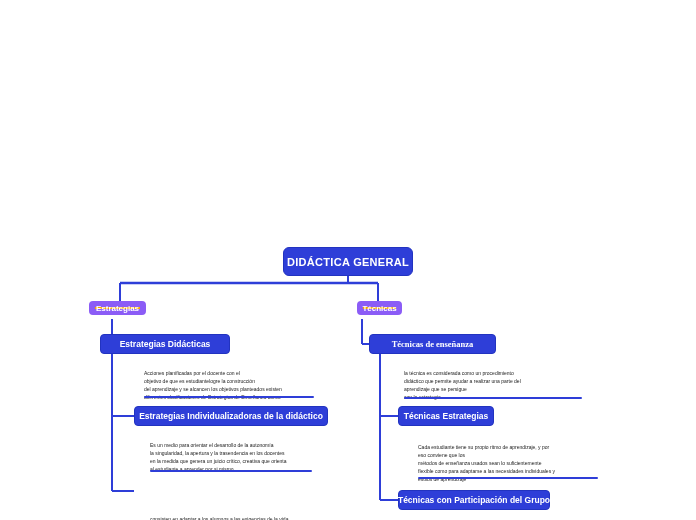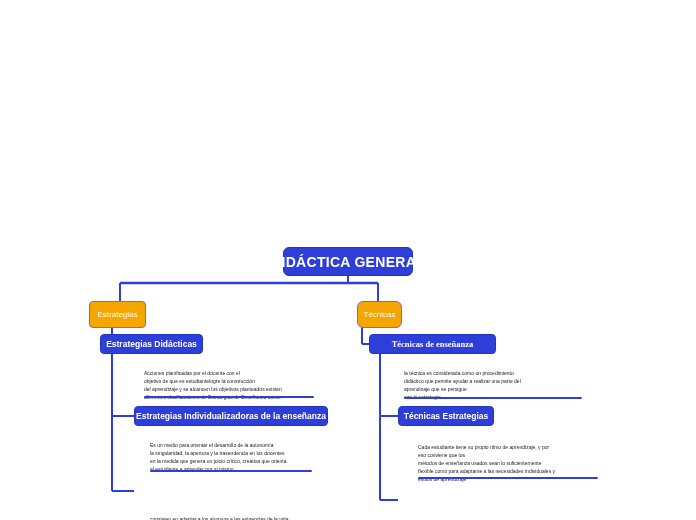--- a/index.html
+++ b/index.html
@@ -25,59 +25,59 @@
   
   .root-node {
     left: 283px;
     top: 247px;
     width: 130px;
     height: 29px;
     background: #2e3ed8;
     border: 1px solid #2233c0;
     border-radius: 6px;
     color: #ffffff;
-    font-size: 14px;
+    font-size: 11px;
     font-weight: bold;
     letter-spacing: 0.3px;
     display: flex;
     align-items: center;
     justify-content: center;
   }
   
   .lvl1-box {
-    height: 27px;
+    height: 14px;
     background: #f5a700;
-    border: 1px solid #8b5cf6;
+    border: 6px solid #8b5cf6;
     border-radius: 4px;
     color: #ffffff;
     font-size: 8px;
-    font-weight: normal;
+    font-weight: bold;
     display: flex;
     align-items: center;
     justify-content: center;
     padding: 0 8px;
   }
   #node-estrategias { left: 89px; top: 301px; width: 57px; }
-  #node-tecnicas    { left: 357px; top: 301px; width: 45px; border-radius: 6px; }
+  #node-tecnicas    { left: 357px; top: 301px; width: 45px; }
 
   
   .lvl2-box {
     height: 20px;
     background: #2e3ed8;
     border: 1px solid #2233c0;
     border-radius: 4px;
     color: #ffffff;
     font-size: 8.5px;
     font-weight: bold;
     display: flex;
     align-items: center;
     justify-content: center;
     padding: 0 9px;
   }
-  #node-estrategias-didacticas { left: 100px; top: 334px; width: 103px; }
+  #node-estrategias-didacticas { left: 100px; top: 334px; width: 130px; }
   #node-estrategias-indiv      { left: 134px; top: 406px; width: 194px; }
   #node-estrategias-social     { left: 134px; top: 481px; width: 171px; }
   #node-tecnicas-ensenanza     { left: 369px; top: 334px; width: 127px; font-family: Liberation Serif, serif; }
   #node-tecnicas-indiv         { left: 398px; top: 406px; width: 96px; }
   #node-tecnicas-grupo         { left: 398px; top: 490px; width: 152px; }
 
   
   .para {
     position: absolute;
     font-size: 5px;
@@ -150,21 +150,21 @@
   <div class="node lvl1-box" id="node-tecnicas">Técnicas</div>
 
   <div class="node lvl2-box" id="node-estrategias-didacticas">Estrategias Didácticas</div>
 
   <div class="para" id="para-estrategias-didacticas">Acciones planificadas por el docente con el
 objetivo de que es estudiantelogre la construcción
 del aprendizaje y se alcancen los objetivos planteados existen
 diferentes clasificaciones de Estrategias de Enseñanza como:</div>
   <div class="underline" id="ul-1"></div>
 
-  <div class="node lvl2-box" id="node-estrategias-indiv">Estrategias Individualizadoras de la enseñanza</div>
+  <div class="node lvl2-box" id="node-estrategias-indiv">Estrategias Individualizadoras de la didáctico</div>
 
   <div class="para" id="para-estrategias-indiv">Es un medio para orientar el desarrollo de la autonomía
 la singularidad, la apertura y la trasendencia en los docentes
 en la medida que genera un juicio crítico, creativa que orienta
 al estudiante a aprender por si mismo.</div>
   <div class="underline" id="ul-2"></div>
 
 
   <div class="para" id="para-estrategias-social">consisten en adaptar a los alumnos a las exigencias de la vida</div>
 
@@ -178,16 +178,17 @@
 
   <div class="node lvl2-box" id="node-tecnicas-indiv">Técnicas Estrategias</div>
 
   <div class="para" id="para-tecnicas-indiv">Cada estudiante tiene su propio ritmo de aprendizaje, y por
 eso conviene que los
  métodos de enseñanza usados sean lo suficientemente
 flexible como para adaptarse a las necesidades individuales y
 estilos de aprendizaje</div>
   <div class="underline" id="ul-4"></div>
 
+  <div class="node lvl2-box" id="node-tecnicas-grupo">Técnicas con Participación del Grupo</div>
 
   <div class="para" id="para-tecnicas-grupo"></div>
 
 </div>
 
 </body></html>

